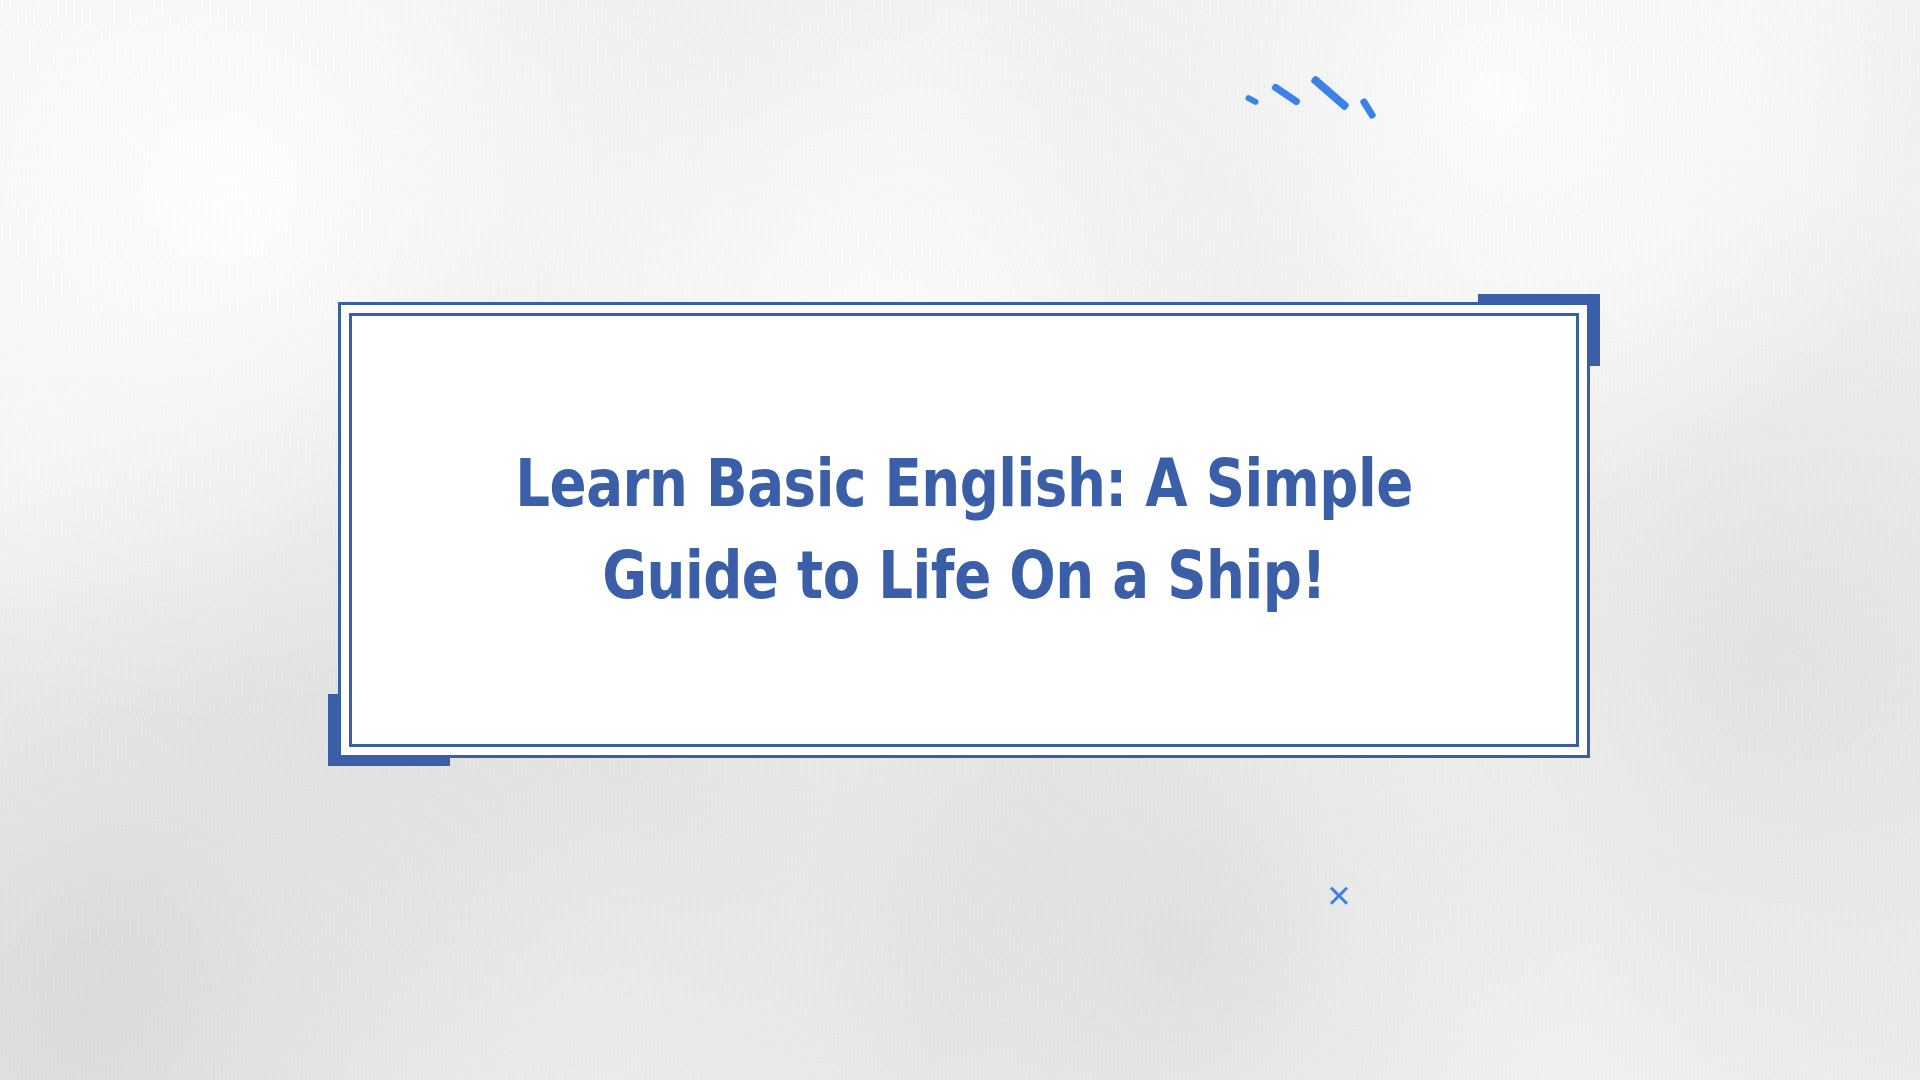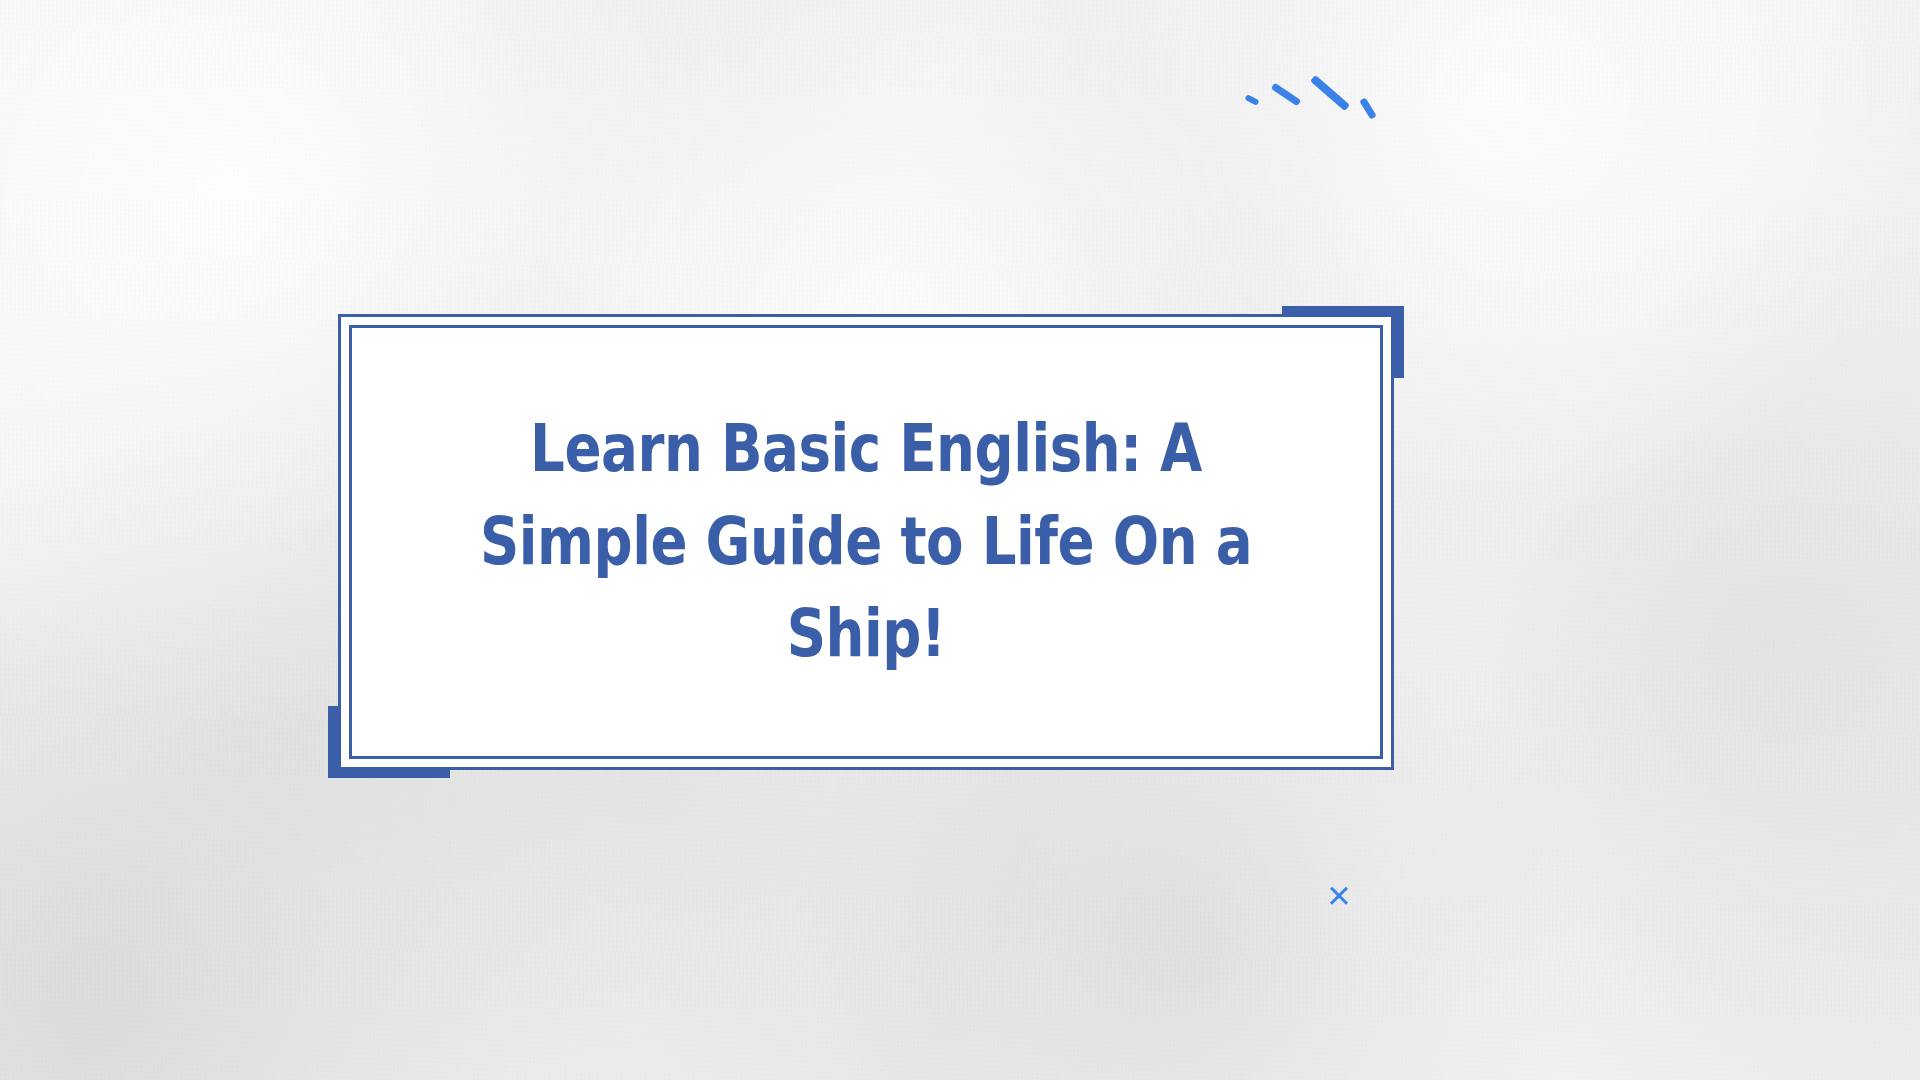--- a/index.html
+++ b/index.html
@@ -80,22 +80,22 @@
     text-align: center;
     font-family: "Liberation Sans", sans-serif;
     font-weight: 400;
     user-select: none;
   }
 
   
   .card-wrap {
     position: absolute;
     left: 338px;
-    top: 314px;
-    width: 1056px;
+    top: 302px;
+    width: 1252px;
     height: 456px;
   }
 
   
   .bracket-tr {
     position: absolute;
     right: -10px;
     top: -8px;
     width: 122px;
     height: 72px;

